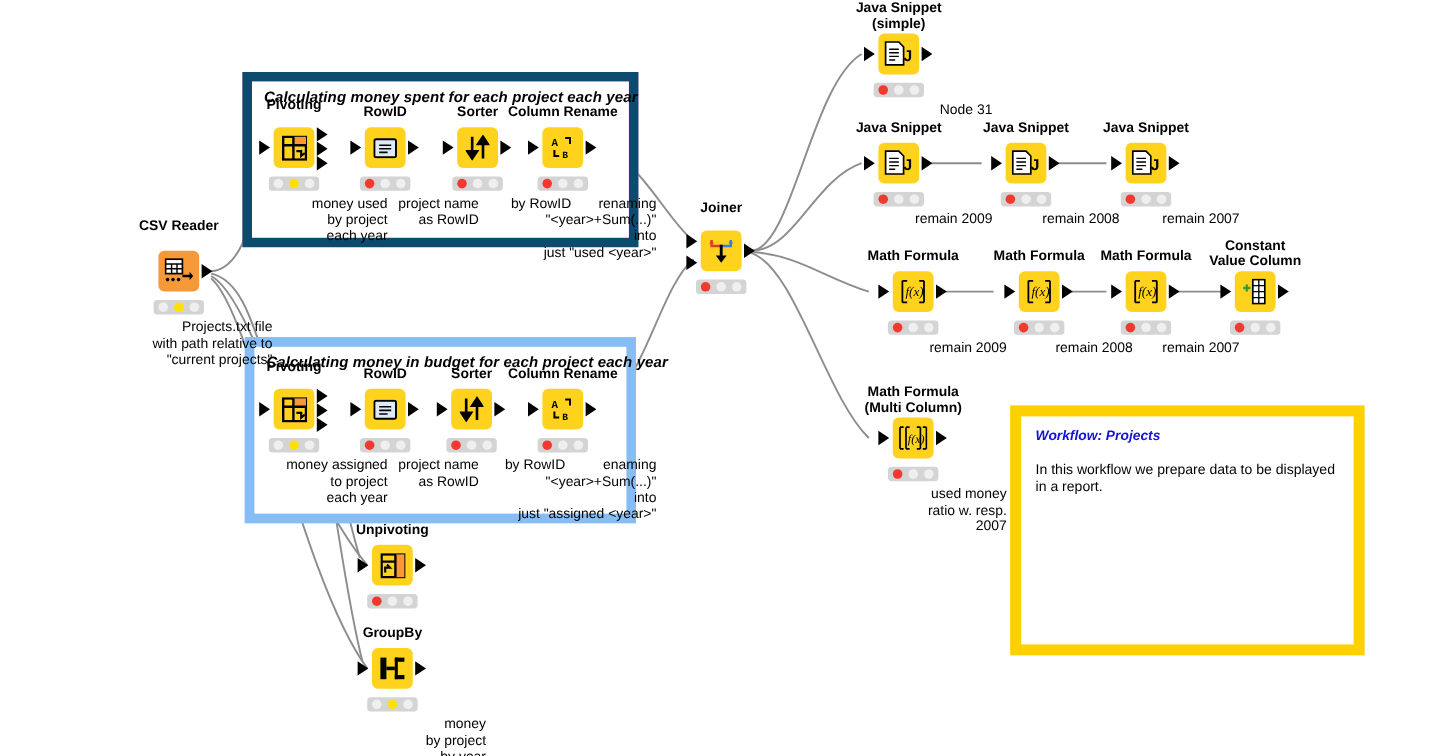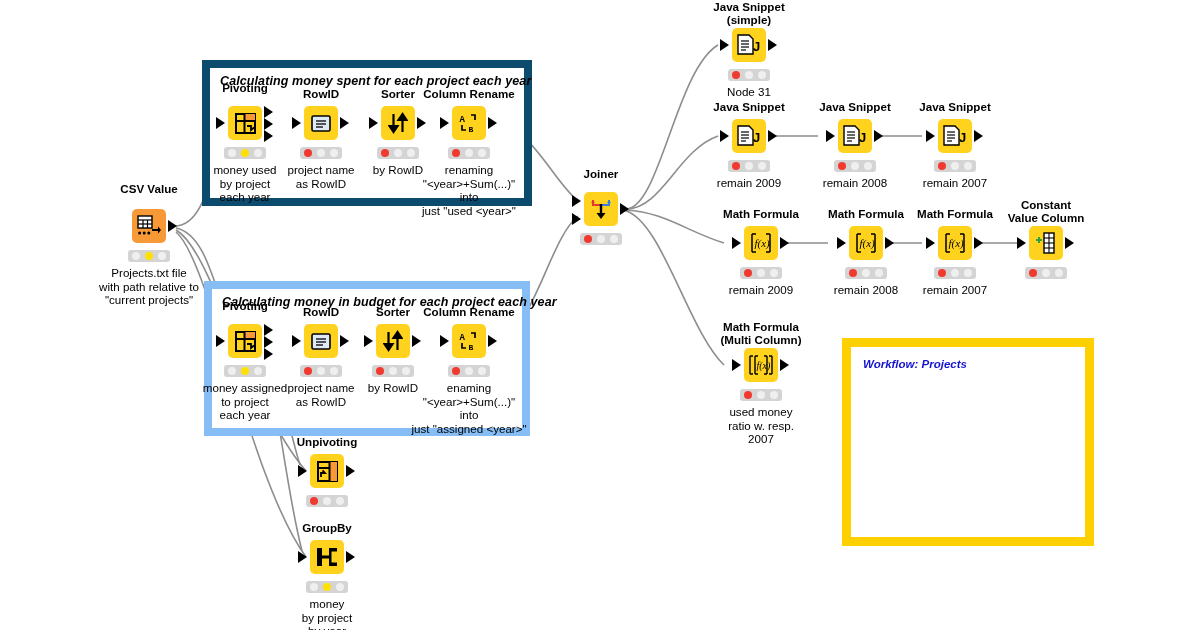--- a/index.html
+++ b/index.html
@@ -20,21 +20,21 @@
   .gold-body{position:absolute;left:12px;top:10px;right:10px;font-size:11.7px;line-height:14.6px;}
   .gold-body p{margin:0 0 13px 0;}
 
   
   .node{position:absolute;width:0;height:0;}
   .nbox{position:absolute;left:-17px;top:-17px;width:34px;height:34px;border-radius:5px;
         background:#ffd21e;display:flex;align-items:center;justify-content:center;}
   .nbox.orange{background:#f89937;}
   .ntitle{position:absolute;left:-70px;width:140px;text-align:center;
           font-weight:bold;font-size:11.6px;line-height:13px;white-space:pre-line;}
-  .nsub{position:absolute;left:-78px;width:156px;text-align:center;
+  .nsub{position:absolute;left:-78px;width:156px;text-align:right;
         font-size:11.6px;line-height:13.6px;white-space:pre-line;}
   .status{position:absolute;left:-21px;width:42px;height:12px;border-radius:3px;
           background:#d4d4d4;display:flex;align-items:center;justify-content:space-around;padding:0 2px;box-sizing:border-box;}
   .led{width:8px;height:8px;border-radius:50%;background:#efefef;}
   .led.red{background:#f2392f;}
   .led.yellow{background:#ffe000;}
   .port{position:absolute;width:0;height:0;border-top:6px solid transparent;
         border-bottom:6px solid transparent;border-left:9px solid #000;}
   .port.in{left:-29px;}
   .port.out{left:19px;}
@@ -84,29 +84,30 @@
   <div class="anno pink" style="left:202px;top:60px;width:330px;height:146px;">
     <div class="inner"></div>
     <div class="atitle" style="left:10px;top:6px;">Calculating money spent for each project each year</div>
   </div>
 
   <div class="anno blue" style="left:204px;top:281px;width:326px;height:155px;">
     <div class="inner"></div>
     <div class="atitle" style="left:10px;top:6px;">Calculating money in budget for each project each year</div>
   </div>
 
-  <div class="anno gold" style="left:842px;top:338px;width:252px;height:208px;">
+  <div class="anno gold" style="left:842px;top:338px;width:295px;height:208px;">
     <div class="inner"></div>
     <div class="gold-body">
       <p class="gtitle">Workflow: Projects</p>
+      <p>In this workflow we prepare data to be displayed in a report.</p>
     </div>
   </div>
 
   <div class="node" style="left:149px;top:226px;">
-    <div class="ntitle" style="top:-44px;">CSV Value</div>
+    <div class="ntitle" style="top:-44px;">CSV Reader</div>
     <div class="nbox orange">
       <span class="icon">
         <svg width="24" height="22" viewBox="0 0 24 22">
           <rect x="1" y="1" width="14" height="12" fill="#fff" stroke="#000" stroke-width="1.4"></rect>
           <line x1="1" y1="5" x2="15" y2="5" stroke="#000" stroke-width="1.2"></line>
           <line x1="6" y1="5" x2="6" y2="13" stroke="#000" stroke-width="1.2"></line>
           <line x1="10.5" y1="5" x2="10.5" y2="13" stroke="#000" stroke-width="1.2"></line>
           <line x1="1" y1="9" x2="15" y2="9" stroke="#000" stroke-width="1.2"></line>
           <circle cx="2.6" cy="18" r="1.5" fill="#000"></circle>
             <circle cx="7.2" cy="18" r="1.5" fill="#000"></circle>

